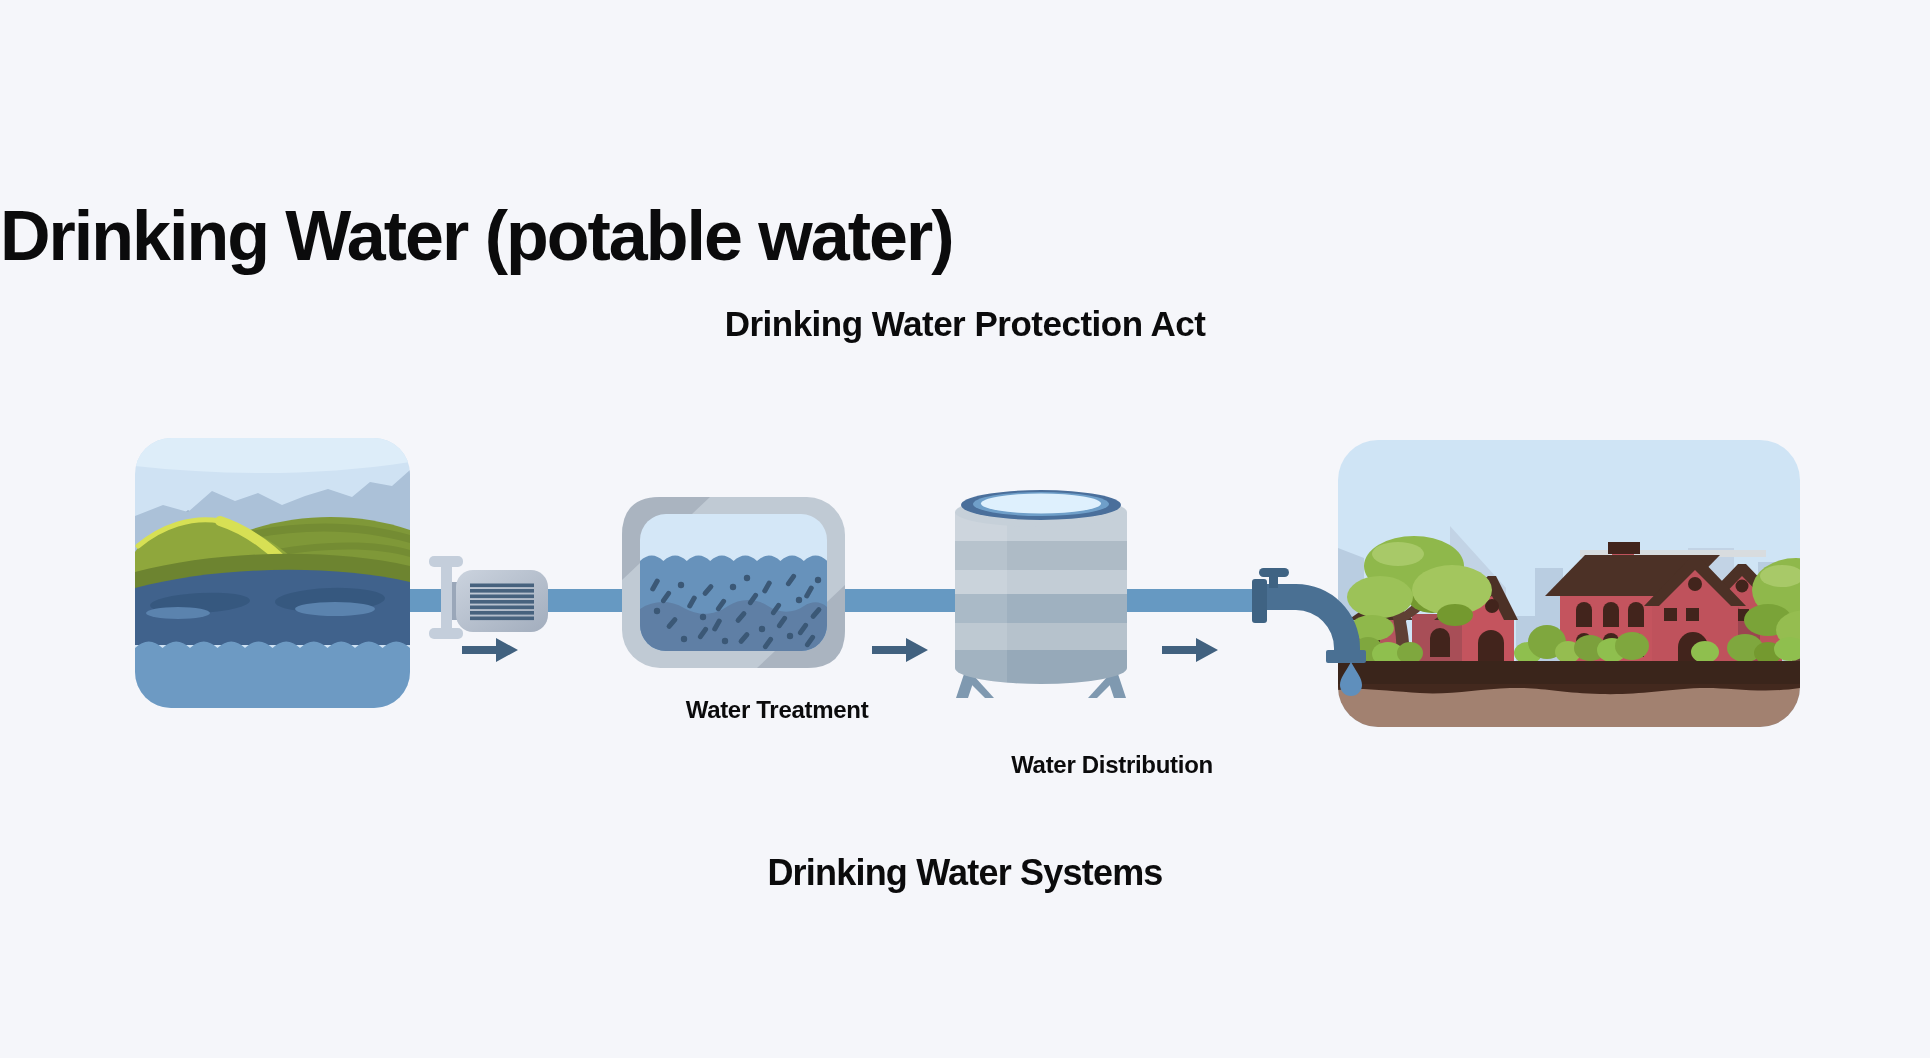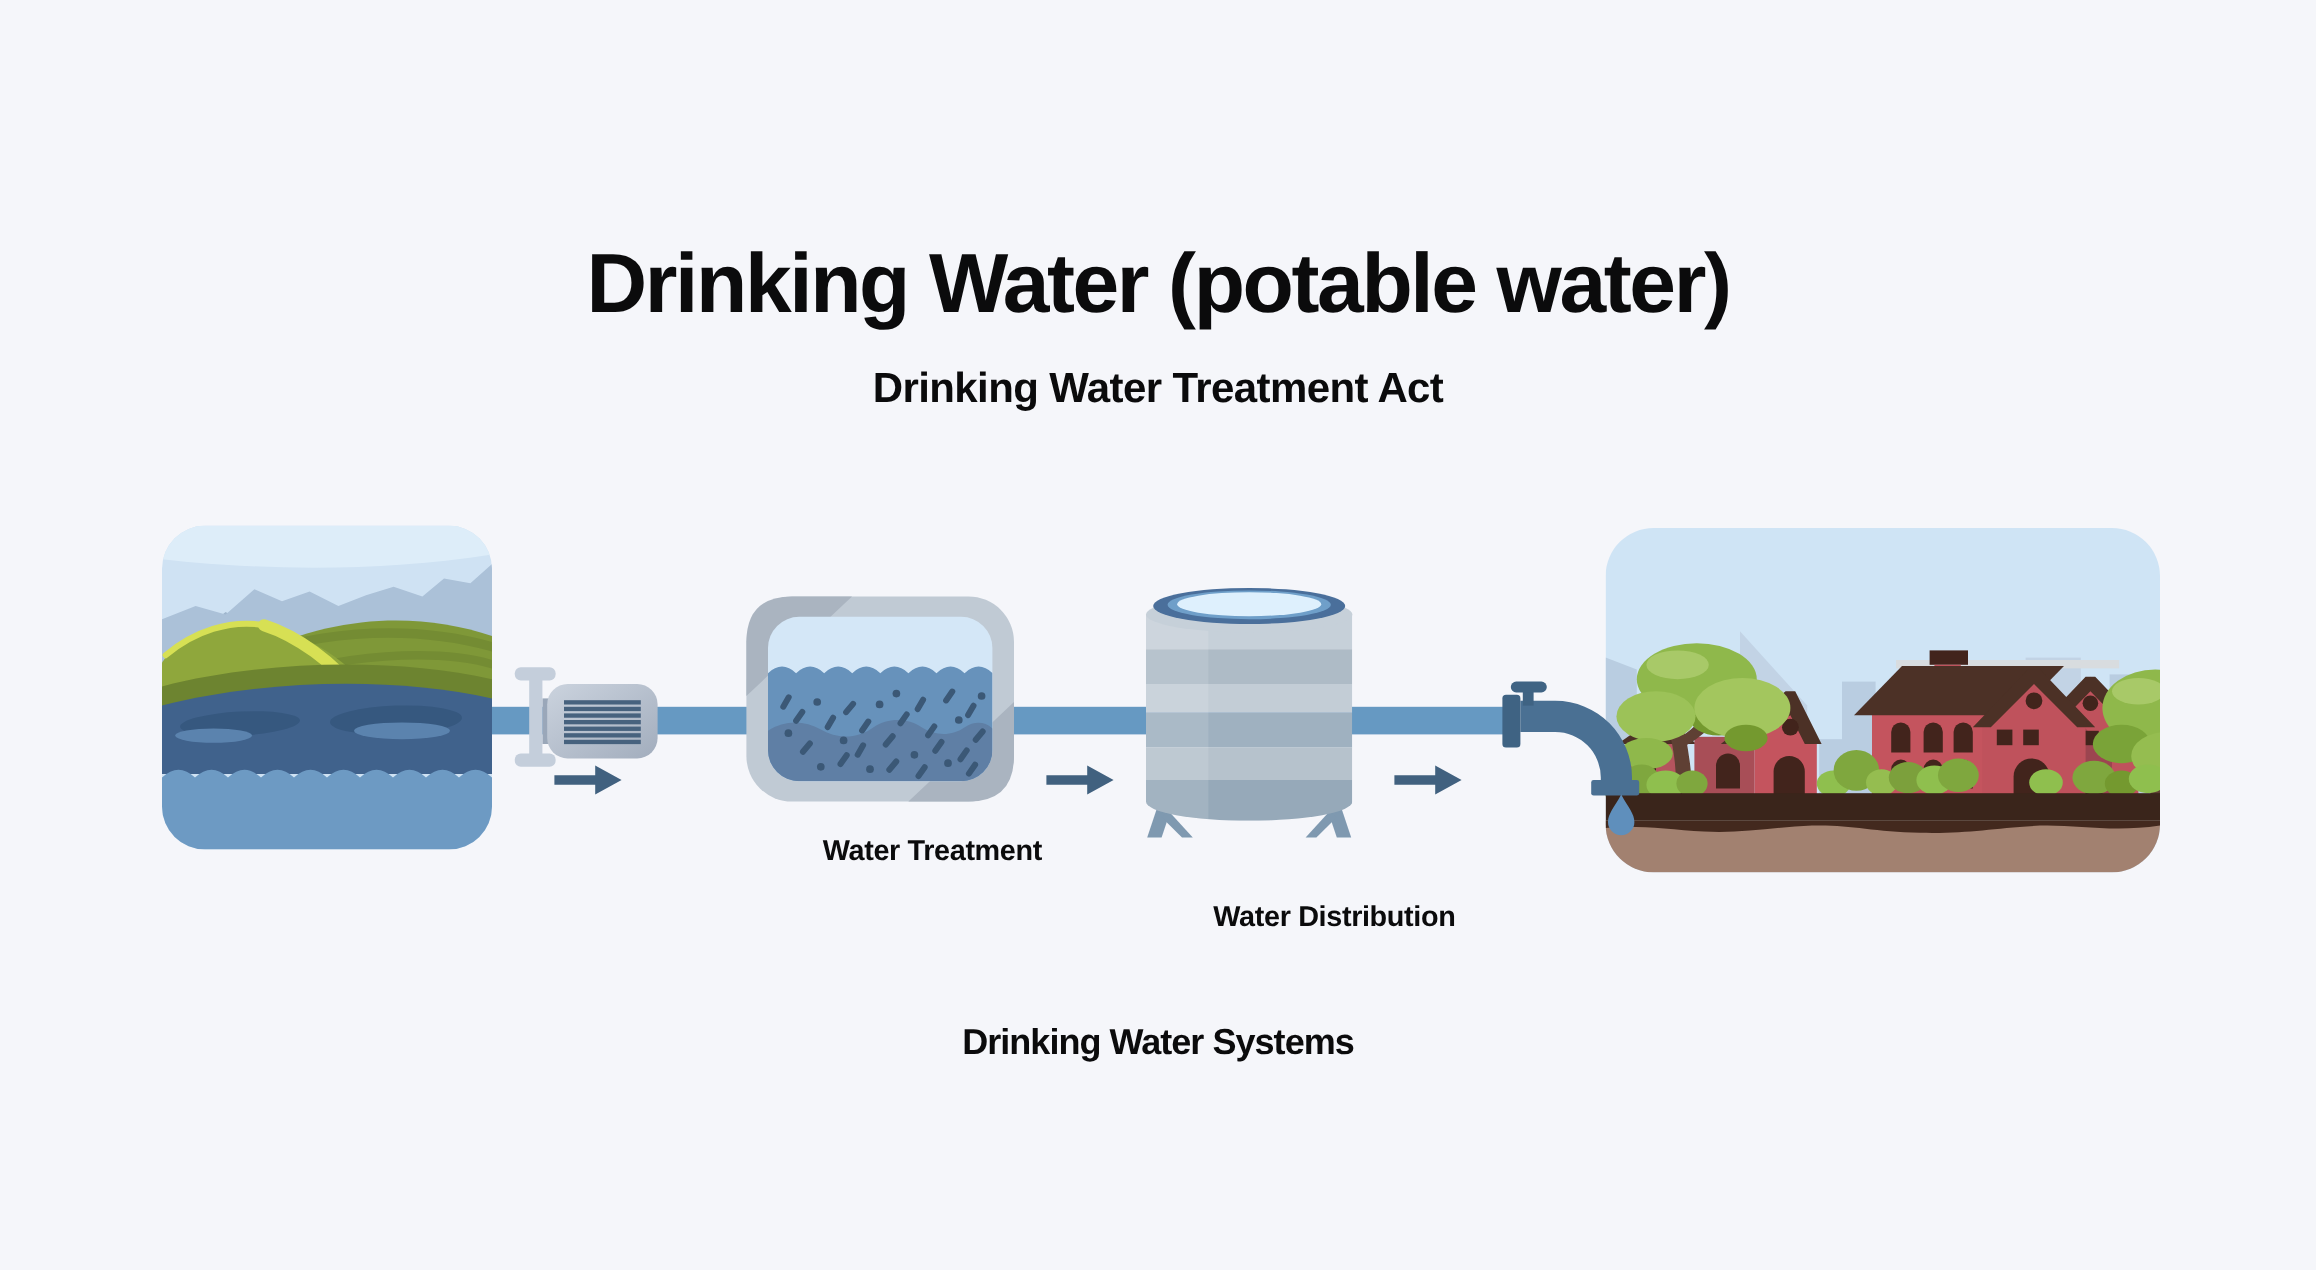--- a/index.html
+++ b/index.html
@@ -1,37 +1,37 @@
 <!DOCTYPE html>
 <html><head>
 <meta charset="utf-8">
 <style>
   html,body{margin:0;padding:0;}
   body{width:1930px;height:1058px;background:#f5f6fa;overflow:hidden;}
   .canvas{position:relative;width:1930px;height:1058px;background:#f5f6fa;
           font-family:"Liberation Sans", sans-serif;color:#0b0b0c;}
-  .title{position:absolute;left:0;top:196px;width:100%;text-align:center;
+  .title{position:absolute;left:0;top:196px;width:100%;text-align:left;
          font-size:70px;font-weight:700;letter-spacing:-2px;}
   .subtitle{position:absolute;left:0;top:304px;width:100%;text-align:center;
             font-size:35px;font-weight:700;letter-spacing:-0.5px;}
   .stage-label{position:absolute;transform:translateX(-50%);white-space:nowrap;
                font-size:24px;font-weight:700;letter-spacing:-0.3px;margin-left:44px;}
   .label-treatment{left:733px;top:696px;}
   .label-distribution{left:1068px;top:751px;}
   .footer{position:absolute;left:0;top:852px;width:100%;text-align:center;
-          font-size:30px;font-weight:700;letter-spacing:-0.8px;}
+          font-size:36px;font-weight:700;letter-spacing:-0.8px;}
   svg.scene{position:absolute;left:0;top:0;}
 </style>
 </head>
 <body>
 
 <div class="canvas">
 
   <div class="title">Drinking Water (potable water)</div>
-  <div class="subtitle">Drinking Water Treatment Act</div>
+  <div class="subtitle">Drinking Water Protection Act</div>
 
   <svg class="scene" width="1930" height="1058" viewBox="0 0 1930 1058">
     <defs>
       <linearGradient id="pumpGrad" x1="0" y1="0" x2="1" y2="1">
         <stop offset="0" stop-color="#cbd3de"></stop>
           <stop offset="1" stop-color="#a2adbd"></stop>
       </linearGradient>
       <clipPath id="clipLake">
           <rect x="135" y="438" width="275" height="270" rx="36"></rect>
         </clipPath>

